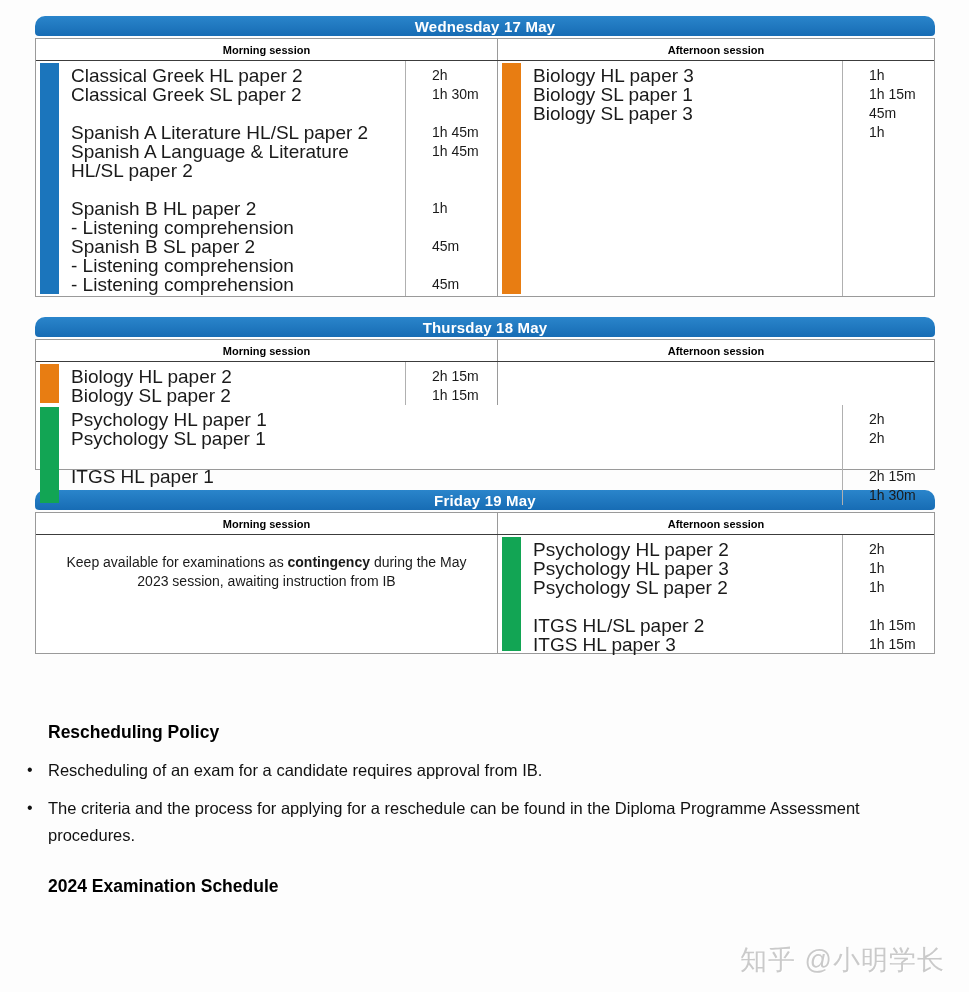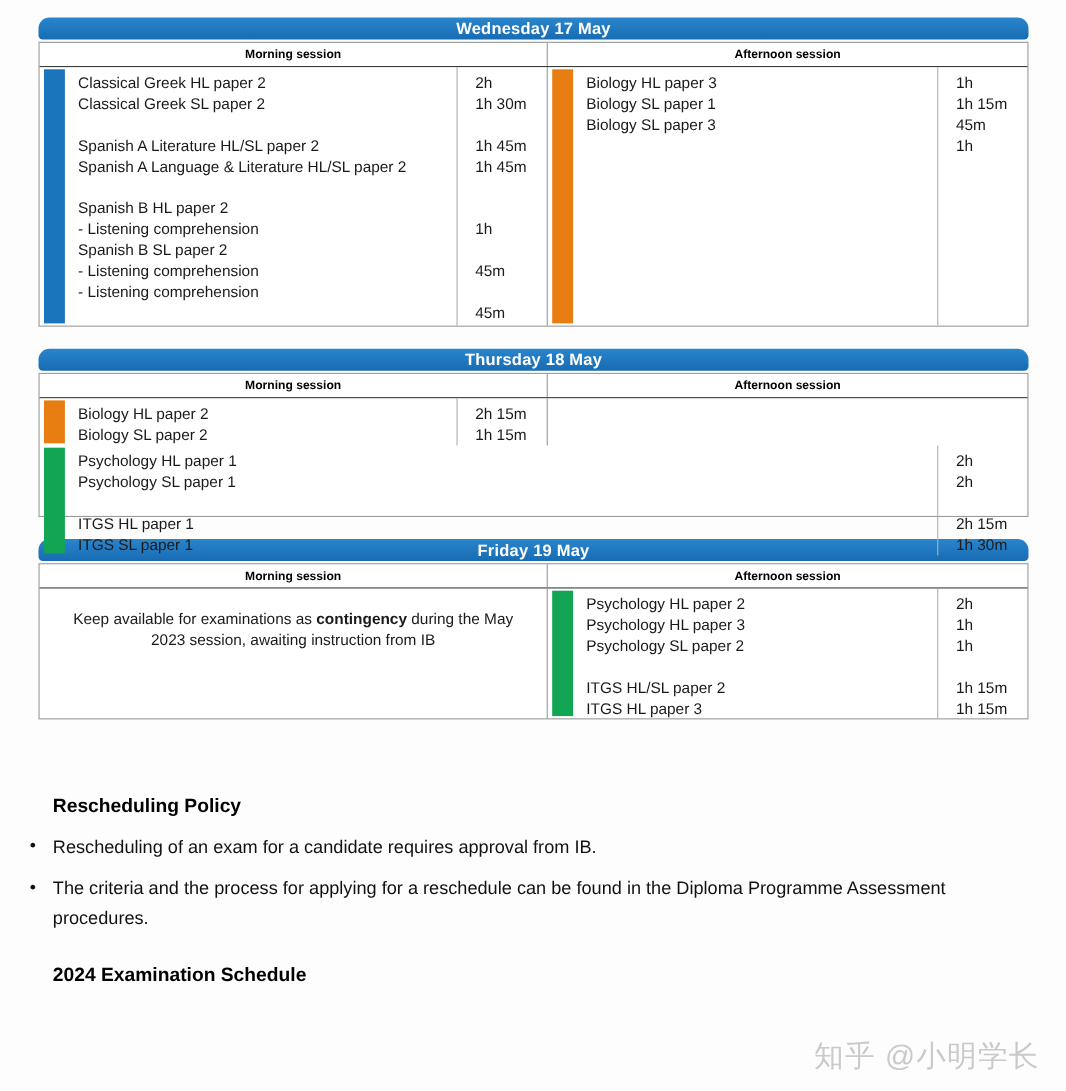--- a/index.html
+++ b/index.html
@@ -23,22 +23,22 @@
   .session-row .m{width:461px;border-right:1px solid #9a9a9a;display:flex;align-items:center;justify-content:center;}
   .session-row .a{flex:1;display:flex;align-items:center;justify-content:center;}
   .content{display:flex;}
   .content.h-wed{height:235px;}
   .content.h-thu{height:107px;flex-direction:column;}
   .content.h-fri{height:118px;}
   .half{display:flex;}
   .half.m{width:461px;border-right:1px solid #9a9a9a;}
   .half.a{flex:1;}
   .bar{width:19px;margin:2px 0 2px 4px;flex:none;}
-  .names{flex:1;padding:5px 4px 0 12px;font-size:14px;line-height:19px;}
-  .durations{width:65px;border-left:1px solid #b0b0b0;padding:5px 0 0 16px;font-size:14px;line-height:19px;flex:none;}
+  .names{flex:1;padding:5px 4px 0 12px;font-size:19px;line-height:19px;}
+  .durations{width:65px;border-left:1px solid #b0b0b0;padding:5px 0 0 26px;font-size:14px;line-height:19px;flex:none;}
   .half.m.note-cell{display:block;}
   .note{margin:0 auto;max-width:432px;text-align:center;font-size:14px;line-height:19px;padding-top:18px;}
   .text-area{padding:14px 30px 0 25px;font-size:16.5px;color:#111;}
   .heading{font-weight:bold;font-size:17.5px;color:#000;margin:28px 0 0 23px;}
   .heading.first{margin-top:34px;}
   ul.bullets{list-style:none;margin:14px 0 0 0;padding:0;}
   ul.bullets li{position:relative;padding-left:23px;line-height:1.6;margin-bottom:12px;max-width:892px;}
   ul.bullets li::before{content:"\2022";position:absolute;left:2px;top:0;font-size:16px;}
   .watermark{
     position:absolute;right:24px;bottom:14px;
@@ -133,21 +133,20 @@
                 <div>1h 15m</div>
               </div>
           </div>
           <div class="half a">
             <div class="bar" style="background: rgb(18, 165, 84);"></div>
             <div class="names">
                 <div>Psychology HL paper 1</div>
                 <div>Psychology SL paper 1</div>
                 <div>&nbsp;</div>
                 <div>ITGS HL paper 1</div>
-                <div>ITGS SL paper 1</div>
               </div>
             <div class="durations">
                 <div>2h</div>
                 <div>2h</div>
                 <div>&nbsp;</div>
                 <div>2h 15m</div>
                 <div>1h 30m</div>
               </div>
           </div>
         </div>

